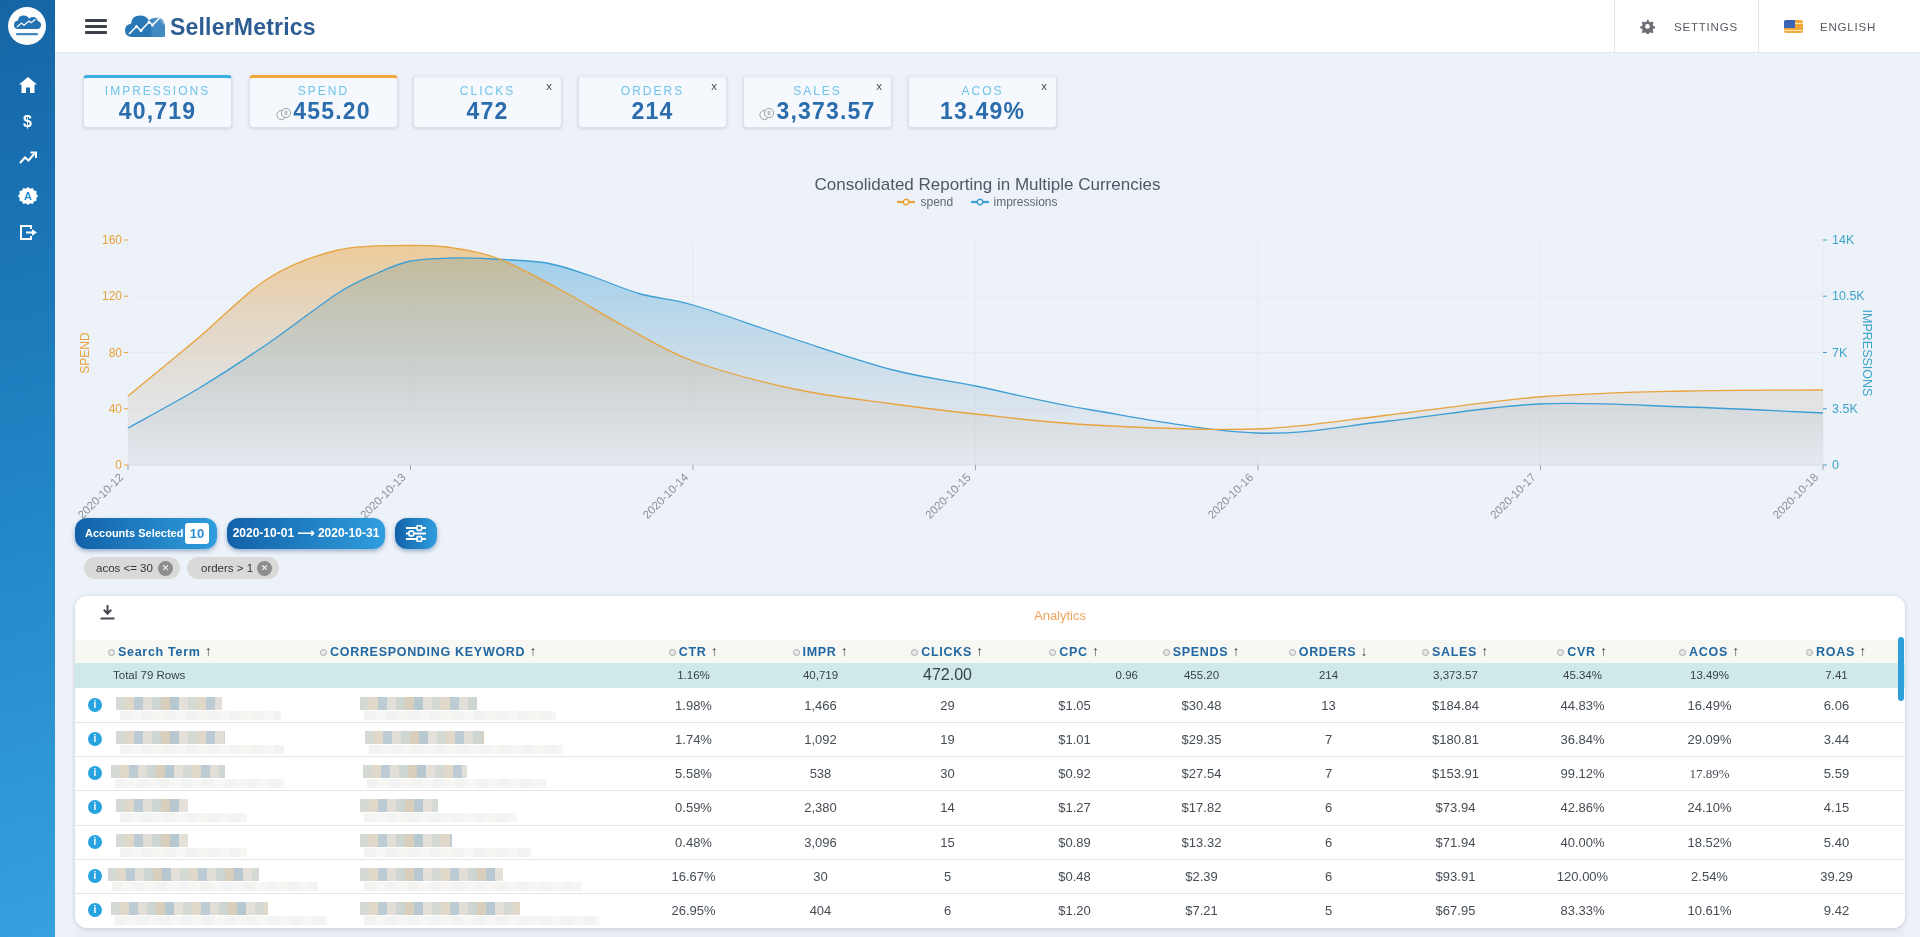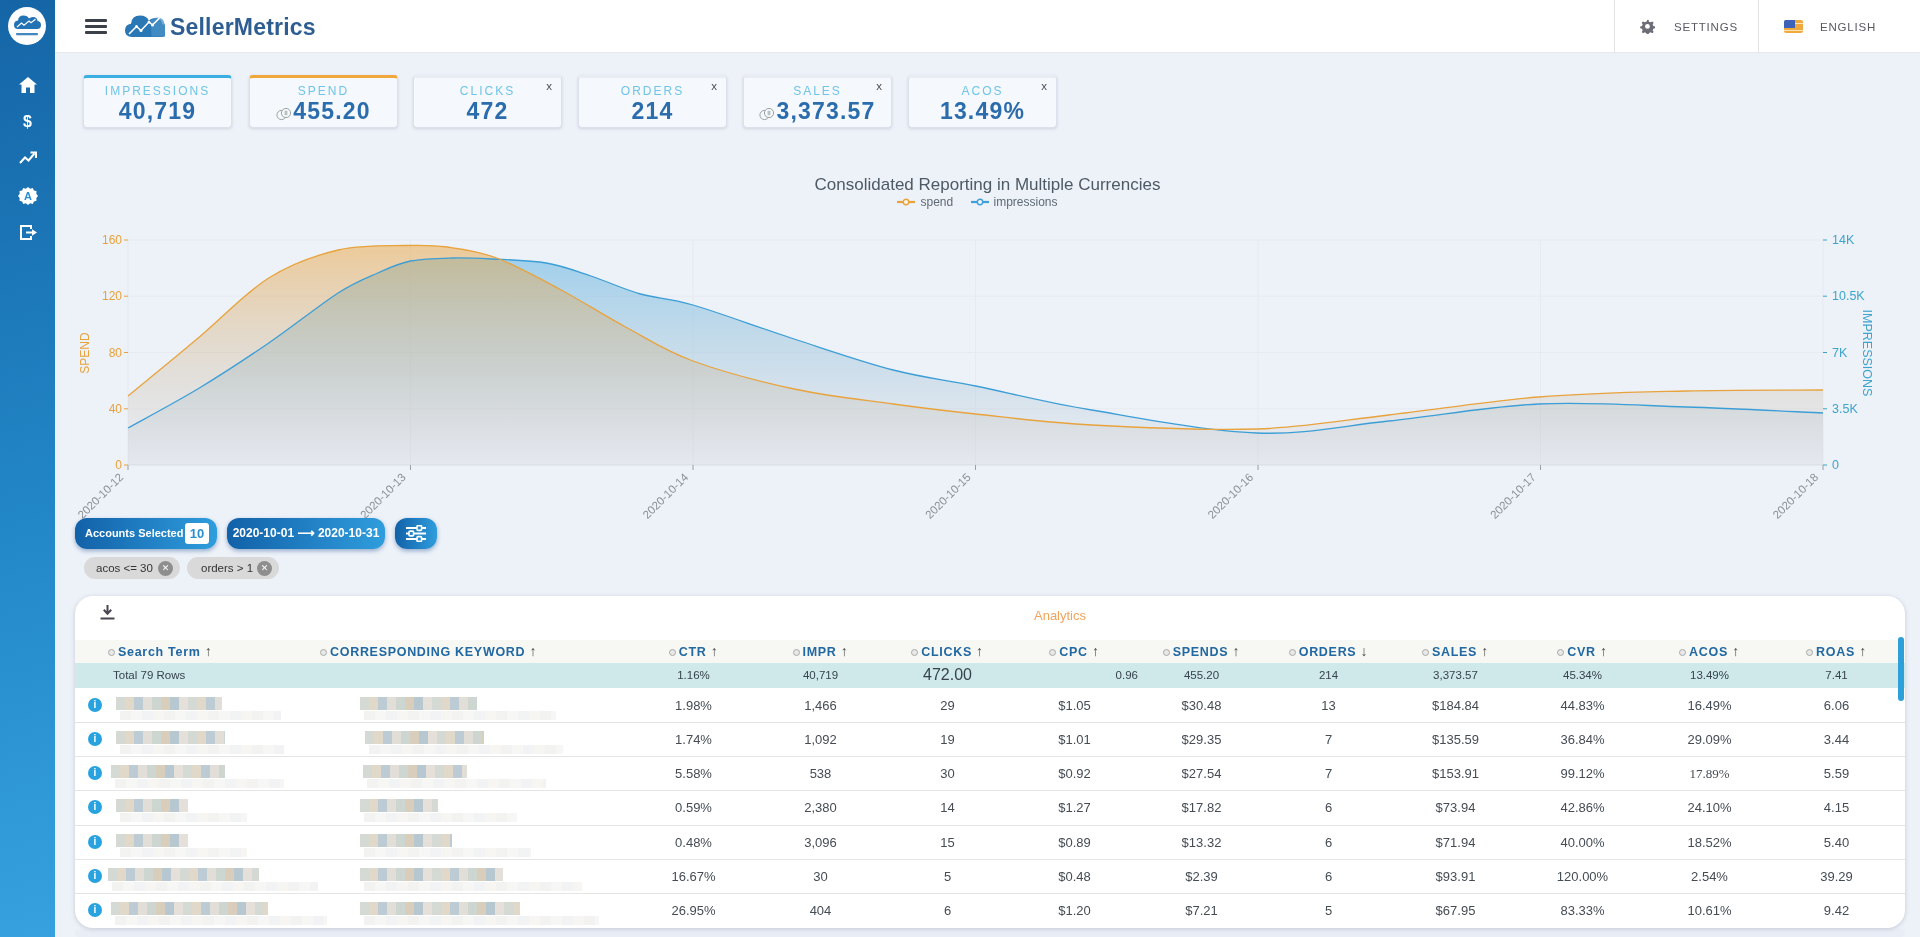--- a/index.html
+++ b/index.html
@@ -22,21 +22,21 @@
   .card .x { position:absolute; top:2px; right:9px; font-size:11.5px; color:#4c4c55; }
   
   #ctitle { left:55px; top:175px; width:1865px; text-align:center; font-size:17px; color:#4d5a66; }
   #clegend { left:55px; top:195px; width:1831px; text-align:center; font-size:12px; color:#5f6b74; }
   .lgm { display:inline-block; vertical-align:middle; margin:-2px 5px 0 14px; }
   
   .bluebtn { top:518px; height:31px; border-radius:12px; background:linear-gradient(90deg,#1261a8 0%,#2f9ddd 100%); box-shadow:0 2px 4px rgba(40,90,150,0.45); color:#fff; font-weight:bold; }
   .chip { top:557px; height:22px; border-radius:11px; background:#d9d9d9; color:#333; font-size:12px; line-height:22px; }
   .chipx { position:absolute; right:7px; top:3.5px; width:15px; height:15px; border-radius:50%; background:#8e8e8e; color:#fff; font-size:9px; line-height:15px; text-align:center; }
   
-  #panel { left:75px; top:596px; width:1830px; height:332px; background:#fff; border-radius:18px; box-shadow:0 1px 4px rgba(100,110,130,0.3); overflow:hidden; }
+  #panel { left:75px; top:596px; width:1830px; height:332px; background:#fff; border-radius:12px; box-shadow:0 1px 4px rgba(100,110,130,0.3); overflow:hidden; }
   .th { top:44px; height:23px; font-size:12.5px; font-weight:bold; color:#2268a2; line-height:23px; white-space:nowrap; letter-spacing:0.7px; }
   .thc { display:inline-block; width:7px; height:7px; border:1px solid #a9a9a9; border-radius:50%; background:#e8e8e8; margin-right:3px; }
   .arrow { color:#4a4a4a; font-weight:normal; font-size:14px; }
   .cell { position:absolute; text-align:center; font-size:13px; color:#454c54; }
   .mos { position:absolute; height:13px; opacity:0.78;
      background:repeating-linear-gradient(90deg,#c8cfc7 0 9px,#d8cdb9 9px 18px,#aabdc8 18px 27px,#d9d5cc 27px 36px,#bfcac4 36px 45px,#cdc0a8 45px 54px,#a3b8c4 54px 63px,#ddd8cf 63px 72px); }
   .mos2 { position:absolute; height:9px; opacity:0.45;
      background:repeating-linear-gradient(90deg,#e3e3e0 0 11px,#ececea 11px 22px,#e0e4e6 22px 33px,#eeeae4 33px 44px); }
   .info { position:absolute; left:13px; width:14px; height:14px; border-radius:50%; background:#29a3df; color:#fff; font-size:10px; font-weight:bold; text-align:center; line-height:14px; }
 </style>
@@ -311,21 +311,21 @@
 <div class="mos" style="left:41px; top:134.8px; width:109px;"></div>
 <div class="mos2" style="left:45px; top:148.8px; width:164px;"></div>
 <div class="mos" style="left:290px; top:134.8px; width:119px;"></div>
 <div class="mos2" style="left:294px; top:148.8px; width:194px;"></div>
 <div class="cell" style="left:555px; top:135.8px; width:127px;">1.74%</div>
 <div class="cell" style="left:682px; top:135.8px; width:127px;">1,092</div>
 <div class="cell" style="left:809px; top:135.8px; width:127px;">19</div>
 <div class="cell" style="left:936px; top:135.8px; width:127px;">$1.01</div>
 <div class="cell" style="left:1063px; top:135.8px; width:127px;">$29.35</div>
 <div class="cell" style="left:1190px; top:135.8px; width:127px;">7</div>
-<div class="cell" style="left:1317px; top:135.8px; width:127px;">$135.59</div>
+<div class="cell" style="left:1317px; top:135.8px; width:127px;">$180.81</div>
 <div class="cell" style="left:1444px; top:135.8px; width:127px;">36.84%</div>
 <div class="cell" style="left:1571px; top:135.8px; width:127px;">29.09%</div>
 <div class="cell" style="left:1698px; top:135.8px; width:127px;">3.44</div>
 <div class="abs" style="left:0; top:160.1px; width:1830px; height:1px; background:#e5e5e5;"></div>
 <div class="info" style="top:170.1px;">i</div>
 <div class="mos" style="left:36px; top:169.1px; width:114px;"></div>
 <div class="mos2" style="left:40px; top:183.1px; width:169px;"></div>
 <div class="mos" style="left:288px; top:169.1px; width:104px;"></div>
 <div class="mos2" style="left:292px; top:183.1px; width:179px;"></div>
 <div class="cell" style="left:555px; top:170.1px; width:127px;">5.58%</div>

